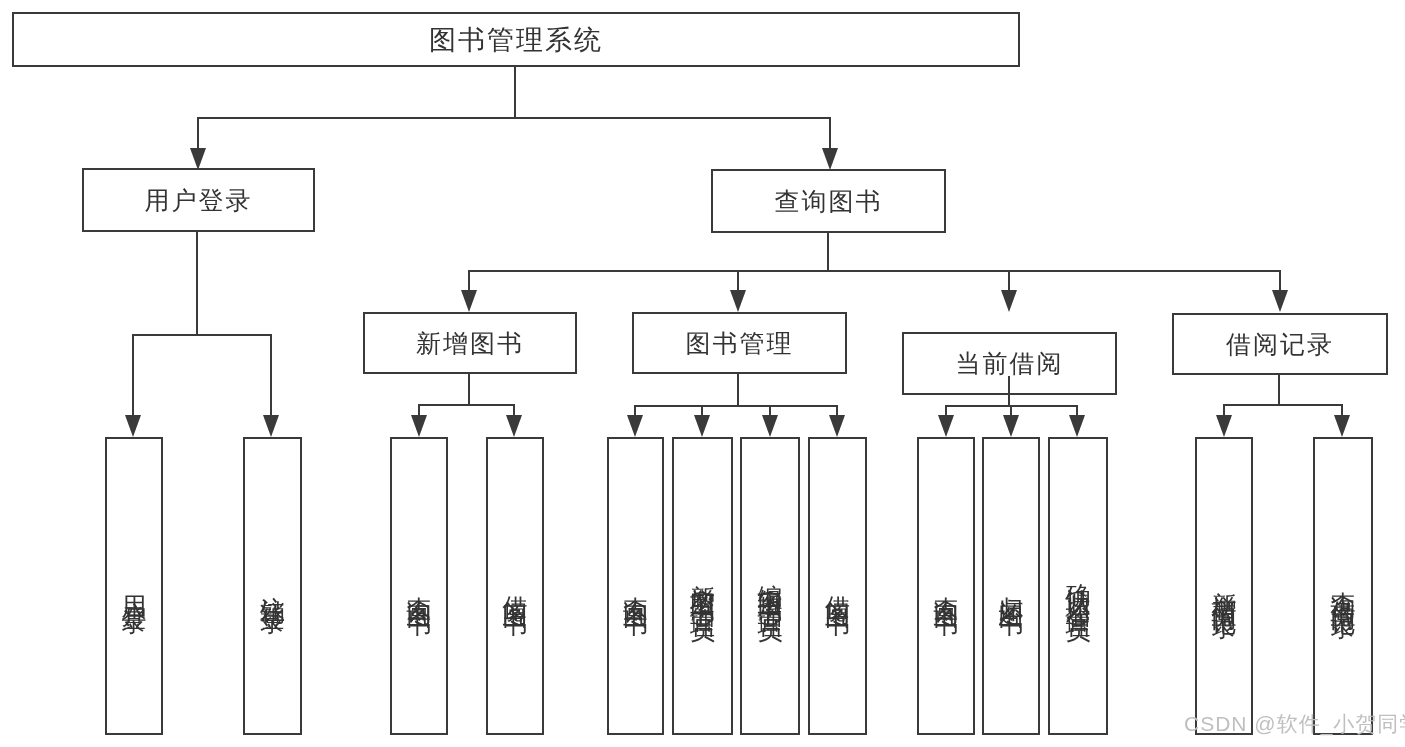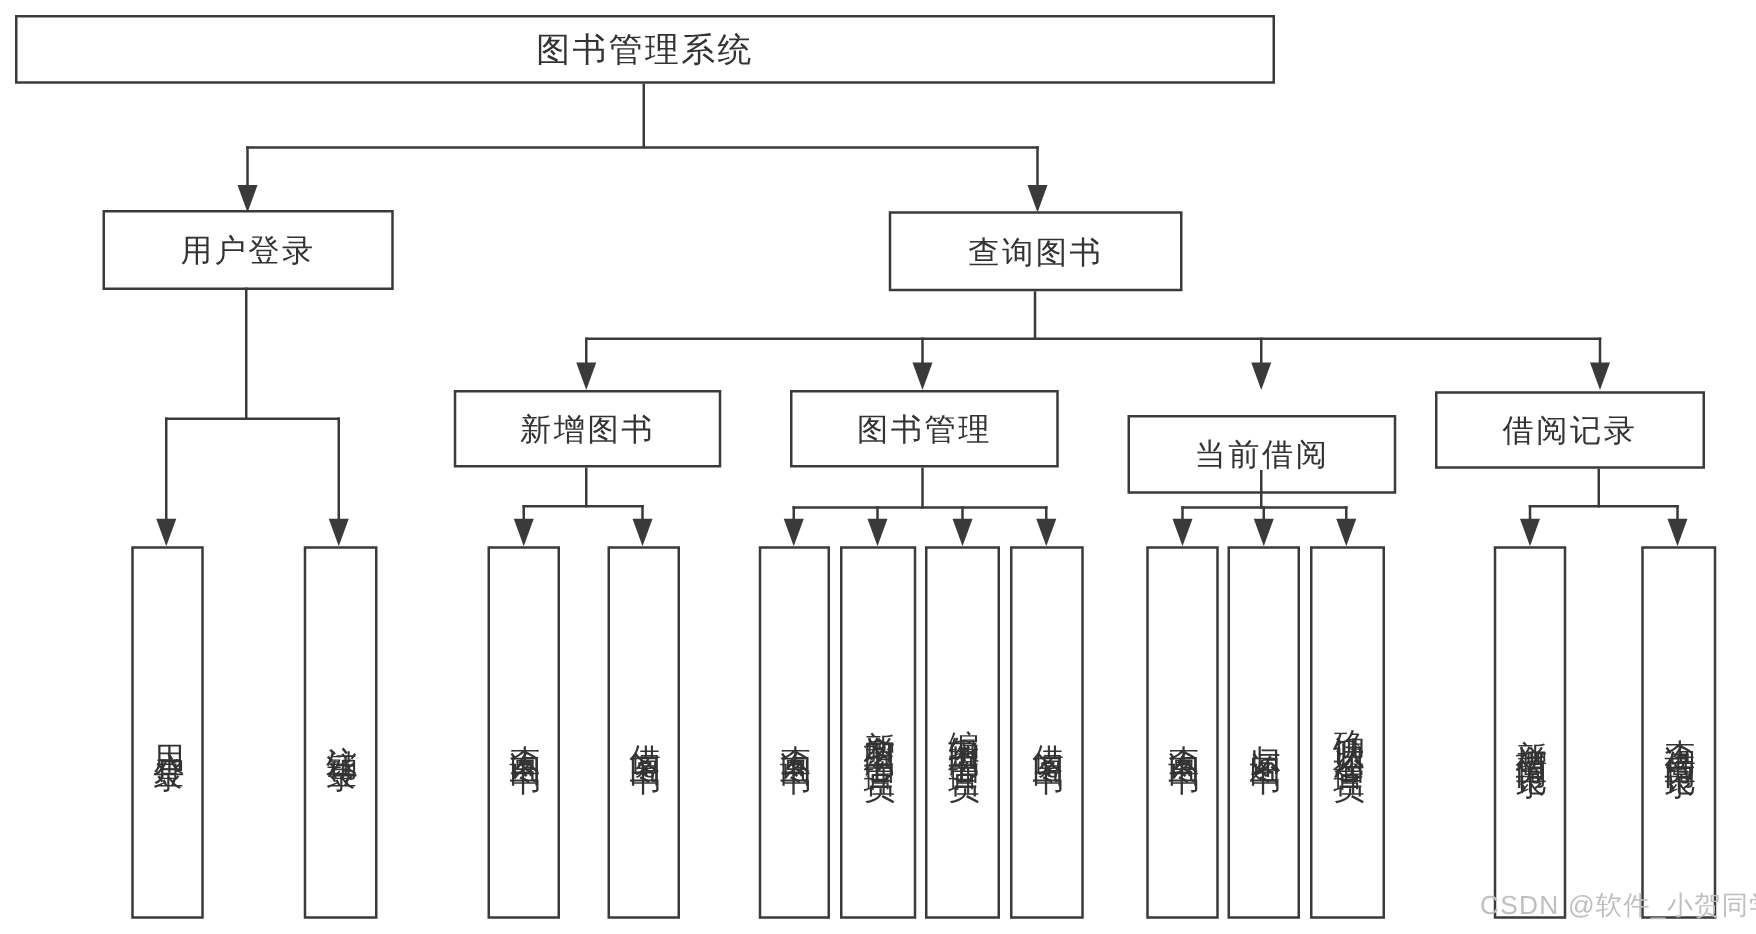--- a/index.html
+++ b/index.html
@@ -91,21 +91,21 @@
     <div class="arrow" style="left:730px;top:290px;"></div>
     <div class="vline" style="left:1008px;top:270px;height:22px;"></div>
     <div class="arrow" style="left:1001px;top:290px;"></div>
     <div class="vline" style="left:1279px;top:270px;height:22px;"></div>
     <div class="arrow" style="left:1272px;top:290px;"></div>
   </div>
 
   <div class="node" style="left:363px;top:312px;width:210px;height:58px;">新增图书</div>
   <div class="node" style="left:632px;top:312px;width:211px;height:58px;">图书管理</div>
   <div class="node" style="left:902px;top:313px;width:211px;height:59px;margin-top:19px;">当前借阅</div>
-  <div class="node" style="left:1148px;top:313px;width:212px;height:58px;">借阅记录</div>
+  <div class="node" style="left:1172px;top:313px;width:212px;height:58px;">借阅记录</div>
 
   <div>
     <div class="vline" style="left:468px;top:374px;height:32px;"></div>
     <div class="hline" style="left:418px;top:404px;width:97px;"></div>
     <div class="vline" style="left:418px;top:404px;height:13px;"></div>
     <div class="arrow" style="left:411px;top:415px;"></div>
     <div class="vline" style="left:513px;top:404px;height:13px;"></div>
     <div class="arrow" style="left:506px;top:415px;"></div>
   </div>
 

